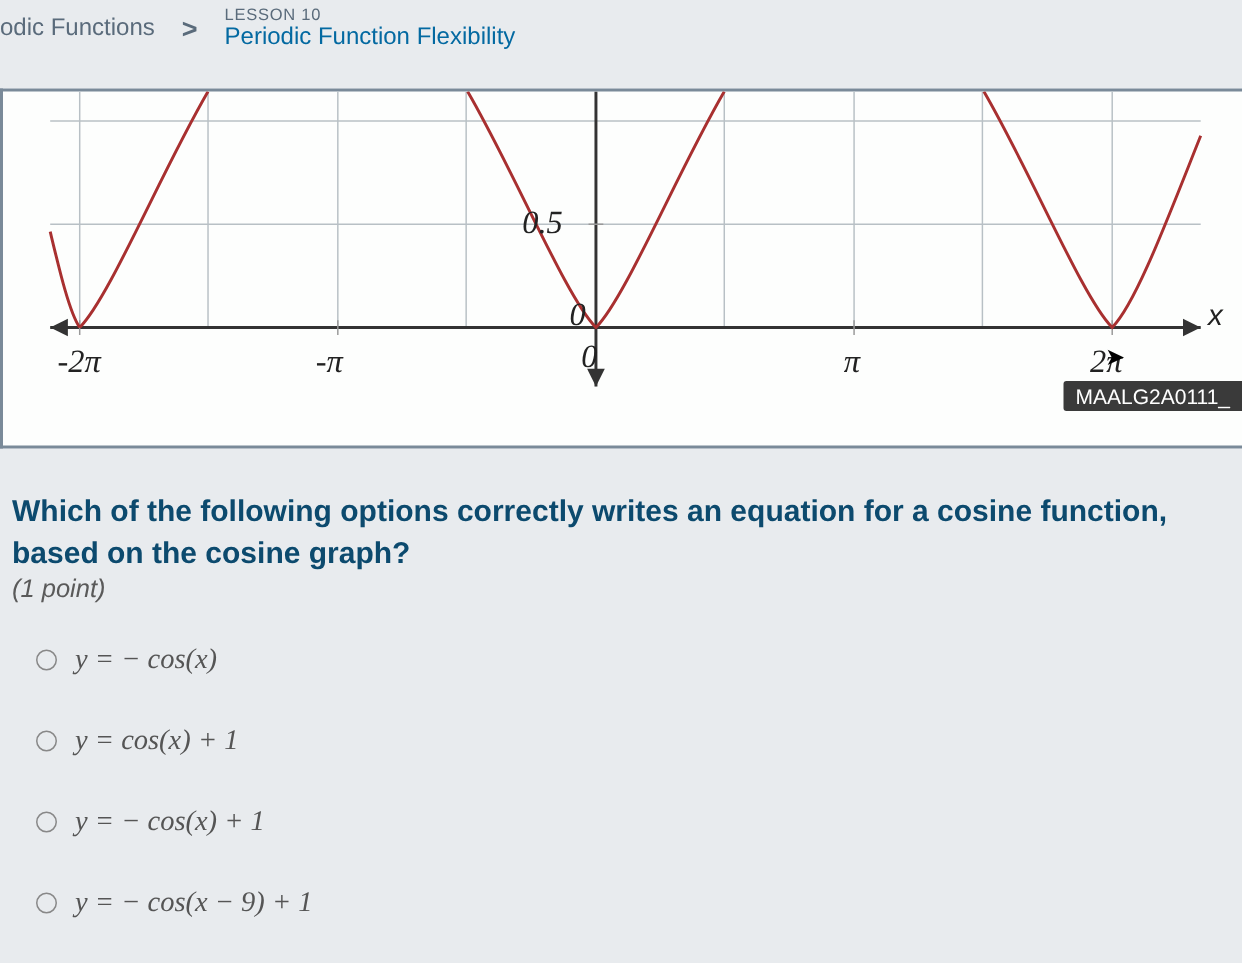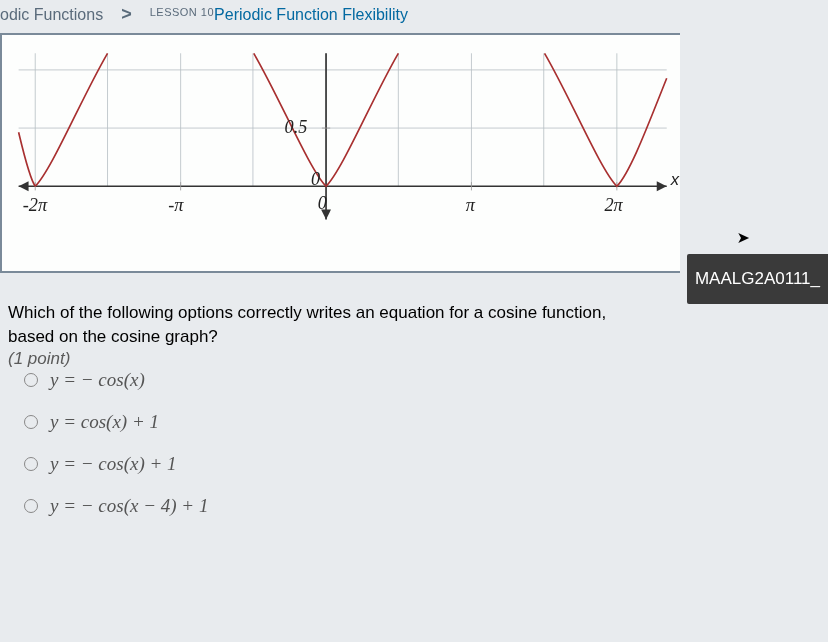--- a/index.html
+++ b/index.html
@@ -2,34 +2,34 @@
 <html><head>
 <meta charset="utf-8">
 <style>
 * { box-sizing: border-box; margin: 0; padding: 0; }
 body { width: 828px; height: 642px; font-family: Arial, sans-serif; background: #e8ebee; overflow: hidden; }
 .breadcrumb { display: flex; align-items: center; gap: 18px; padding: 4px 16px 8px 0; }
 .breadcrumb-item { color: #5a6b7b; font-size: 16px; }
 .breadcrumb-sep { color: #5a6b7b; font-weight: bold; font-size: 18px; }
 .lesson-label { color: #5a6b7b; font-size: 11px; letter-spacing: 0.5px; }
 .lesson-title { color: #0369a1; font-size: 16px; }
-.lesson-block { display: flex; }
-.graph-container { border: 2px solid #7a8a99; border-right: none; width: 680px; height: 240px; position: relative; background: #fdfefd; margin-top: 0; }
+.lesson-block { display: flex; flex-direction: column; }
+.graph-container { border: 2px solid #7a8a99; border-right: none; width: 828px; height: 240px; position: relative; background: #fdfefd; margin-top: 17px; }
 svg.graph { width: 100%; height: 100%; }
 svg.graph line { stroke: #999; stroke-width: 1; }
 svg.graph .grid line { stroke: #b8c0c5; stroke-width: 1; }
 svg.graph .axis { stroke: #333; stroke-width: 2; }
 svg.graph path.curve { stroke: #a83030; stroke-width: 2; fill: none; }
 .axis-label { font-size: 20px; fill: #222; font-style: italic; }
 .tick-label { font-size: 22px; fill: #222; font-family: 'Times New Roman', serif; font-style: italic; }
-.badge { position: absolute; right: 0; top: 254px; background: #3a3a3a; color: #fff; font-size: 17px; padding: 15px 8px; border-radius: 2px 0 0 2px; }
+.badge { position: absolute; right: 0; top: 254px; background: #3a3a3a; color: #fff; font-size: 14px; padding: 2px 8px; border-radius: 2px 0 0 2px; }
 .content { padding: 28px 8px 0 8px; }
-.question { color: #000000; font-size: 17px; line-height: 1.4; }
+.question { color: #0c4a6e; font-size: 20px; line-height: 1.4; font-weight: bold; }
 .points { color: #5a5a5a; font-style: italic; font-size: 17px; }
-.options { display: flex; flex-direction: column; gap: 20px; padding-left: 16px; }
+.options { margin-top: 26px; display: flex; flex-direction: column; gap: 32px; padding-left: 16px; }
 .option { display: flex; align-items: center; gap: 12px; cursor: pointer; }
 .radio { width: 14px; height: 14px; border: 1.5px solid #888; border-radius: 50%; flex-shrink: 0; }
 .option-label { font-size: 19px; color: #555; font-family: 'Times New Roman', serif; font-style: italic; }
 .cursor { position: absolute; right: 78px; top: 228px; font-size: 16px; color: #000; }
 </style>
 </head>
 <body>
 
 <div class="breadcrumb">
   <span class="breadcrumb-item">odic Functions</span>
@@ -108,16 +108,16 @@
     <div class="option">
       <span class="radio"></span>
       <span class="option-label">y = cos(x) + 1</span>
     </div>
     <div class="option">
       <span class="radio"></span>
       <span class="option-label">y = − cos(x) + 1</span>
     </div>
     <div class="option">
       <span class="radio"></span>
-      <span class="option-label">y = − cos(x − 4) + 1</span>
+      <span class="option-label">y = − cos(x − 9) + 1</span>
     </div>
   </div>
 </div>
 
 </body></html>

